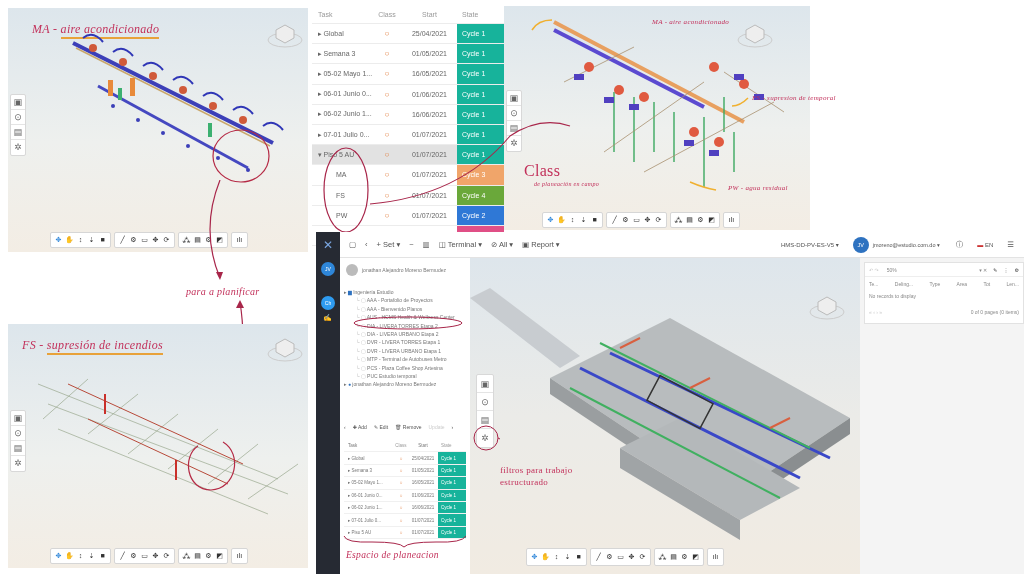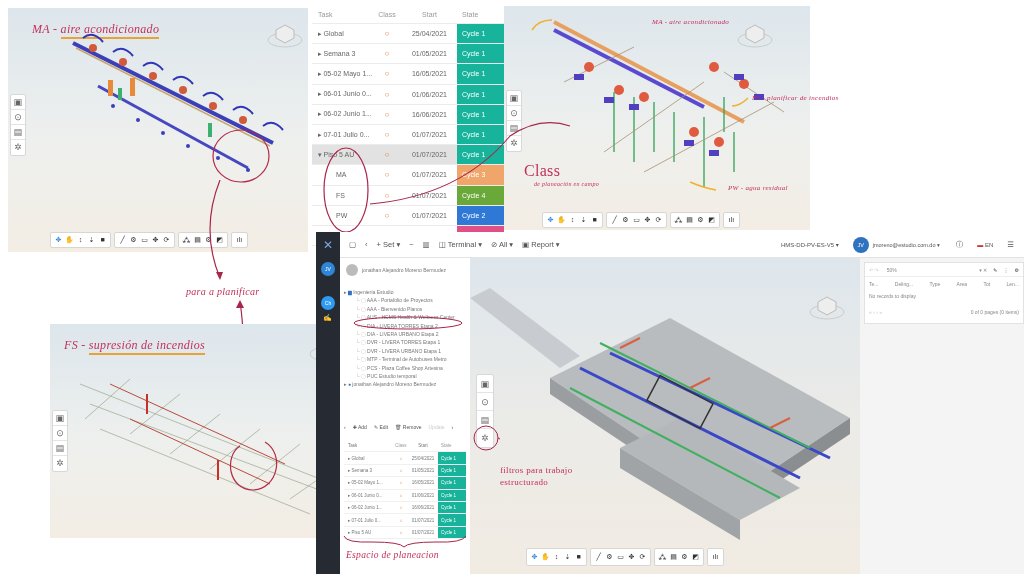--- a/index.html
+++ b/index.html
@@ -125,21 +125,21 @@
 </div>
 
 <div class="hand" style="position:absolute;left:186px;top:286px;font-size:10px;">para a planificar</div>
 <svg style="position:absolute;left:190px;top:180px" width="60" height="240" viewBox="0 0 60 240">
   <path d="M30 0 Q10 50 30 98" fill="none" stroke="#a8264a" stroke-width="1.2"></path>
   <path d="M26 92 L30 100 L33 92" fill="#a8264a"></path>
   <path d="M50 122 Q62 200 25 235" fill="none" stroke="#a8264a" stroke-width="1.2"></path>
   <path d="M46 128 L50 120 L54 128" fill="#a8264a"></path>
 </svg>
 
-<div class="panel" style="left:8px;top:324px;width:300px;height:214px;margin-left:42px;">
+<div class="panel" style="left:8px;top:324px;width:300px;height:244px;">
   <div class="hand" style="position:absolute;left:14px;top:14px;font-size:12px;">
     <span>FS - </span><span class="uline">supresión de incendios</span>
   </div>
   <svg class="navcube" style="left:258px;top:10px" viewBox="0 0 38 30">
       <ellipse cx="19" cy="20" rx="17" ry="7" fill="none" stroke="#ccc"></ellipse>
       <path d="M10 10 L19 5 L28 10 L28 18 L19 23 L10 18Z" fill="#eee" stroke="#bbb"></path>
     </svg>
   <div class="leftbar" style="left:2px;top:86px;">
     <span>▣</span>
     <span>⊙</span>
@@ -344,21 +344,21 @@
         <span>⁂</span>
         <span>▤</span>
         <span>⚙</span>
         <span>◩</span>
       </div>
     <div class="tgroup">
         <span>ılı</span>
       </div>
   </div>
 </div>
-<div class="hand" style="position:absolute;left:752px;top:94px;font-size:7px;">FS - planificar de incendios</div>
+<div class="hand" style="position:absolute;left:752px;top:94px;font-size:7px;">FS - supresion de temporal</div>
 <svg style="position:absolute;left:360px;top:16px" width="400" height="200" viewBox="0 0 400 200">
   <path d="M172 14 Q178 4 192 4" fill="none" stroke="#f0b030" stroke-width="1.5"></path>
   <path d="M388 82 Q380 90 372 90" fill="none" stroke="#f0b030" stroke-width="1.5"></path>
   <path d="M330 166 Q344 172 356 174" fill="none" stroke="#f0b030" stroke-width="1.5"></path>
   <path d="M10 188 Q100 180 150 120 Q180 100 210 110" fill="none" stroke="#a8264a" stroke-width="1.1"></path>
 </svg>
 
 <div class="app">
   <div class="app-side">
     <div style="position:absolute;left:5px;top:6px;width:14px;height:14px;color:#7aa6e0;font-size:12px;line-height:14px;text-align:center">✕</div>

